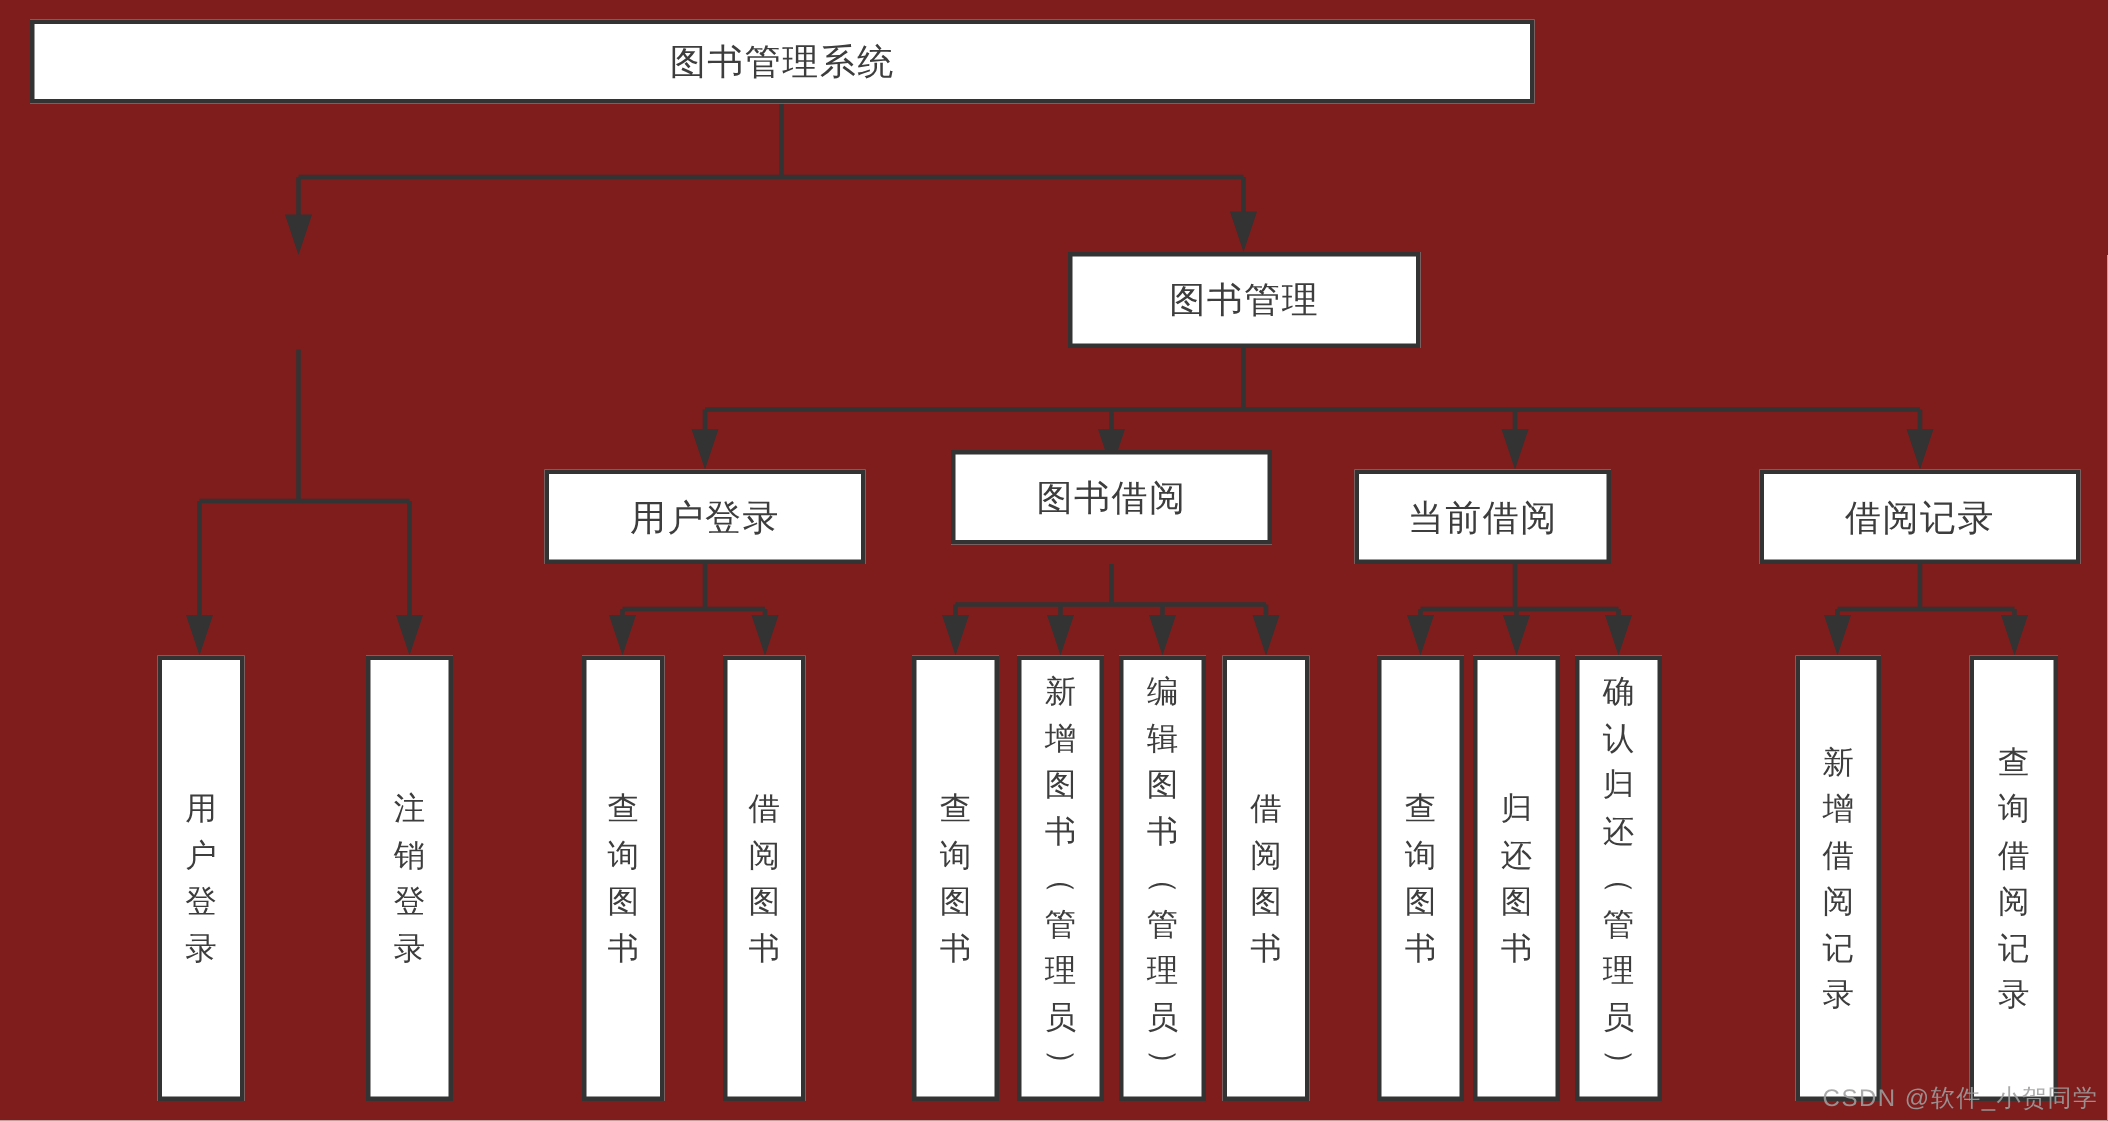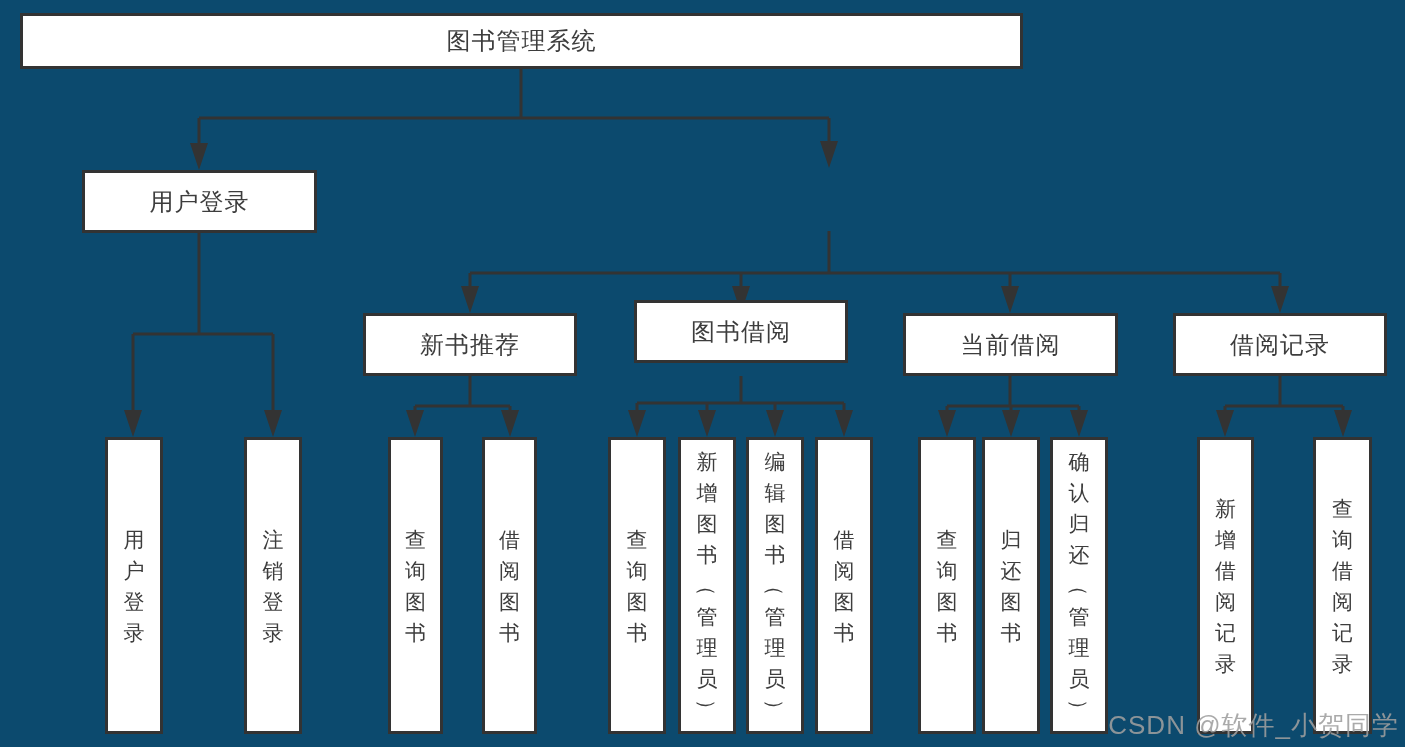--- a/index.html
+++ b/index.html
@@ -1,20 +1,20 @@
 <!DOCTYPE html>
 <html><head>
 <meta charset="utf-8">
 <style>
   html, body { margin: 0; padding: 0; background: #ffffff; }
   .stage {
     position: relative;
     width: 1405px;
     height: 747px;
-    background: #0c4a6e;
+    background: #7f1d1d;
     font-family: "Liberation Sans", sans-serif;
     overflow: hidden;
   }
   .stage svg.wires {
     position: absolute;
     left: 0; top: 0;
     width: 1405px; height: 747px;
     pointer-events: none;
   }
   .box {
@@ -46,21 +46,21 @@
     line-height: 31px;
     font-size: 21px;
     color: #3d3d3d;
     text-align: center;
   }
   .vchar.rot { transform: rotate(90deg); }
   .watermark {
     position: absolute;
     right: 6px;
     bottom: 4px;
-    font-size: 26px;
+    font-size: 16px;
     color: rgba(158, 158, 158, 0.88);
     letter-spacing: 1px;
     white-space: nowrap;
     z-index: 10;
   }
 </style>
 </head>
 <body>
 
 <div class="stage">
@@ -102,31 +102,31 @@
       <polygon points="1070,410 1088,410 1079,437"></polygon>
       <polygon points="1216,410 1234,410 1225,437"></polygon>
       <polygon points="1334,410 1352,410 1343,437"></polygon>
     </g>
   </svg>
 
   <div class="box" style="left:20px; top:13px; width:1003px; height:56px;">
     <span class="hlabel">图书管理系统</span>
   </div>
 
-  <div class="box" style="left:82px; top:170px; width:235px; height:63px;">
+  <div class="box" style="left:712px; top:168px; width:235px; height:64px;">
+    <span class="hlabel">图书管理</span>
+  </div>
+
+  <div class="box" style="left:363px; top:313px; width:214px; height:63px;">
     <span class="hlabel">用户登录</span>
-  </div>
-
-  <div class="box" style="left:363px; top:313px; width:214px; height:63px;">
-    <span class="hlabel">新书推荐</span>
   </div>
   <div class="box" style="left:634px; top:300px; width:214px; height:63px;">
     <span class="hlabel">图书借阅</span>
   </div>
-  <div class="box" style="left:903px; top:313px; width:215px; height:63px;">
+  <div class="box" style="left:903px; top:313px; width:171px; height:63px;">
     <span class="hlabel">当前借阅</span>
   </div>
   <div class="box" style="left:1173px; top:313px; width:214px; height:63px;justify-content:center;">
     <span class="hlabel">借阅记录</span>
   </div>
 
   <div class="box" style="left:105px; top:437px; width:58px; height:297px;">
     <span class="vlabel">
         <span class="vchar">用</span>
         <span class="vchar">户</span>

